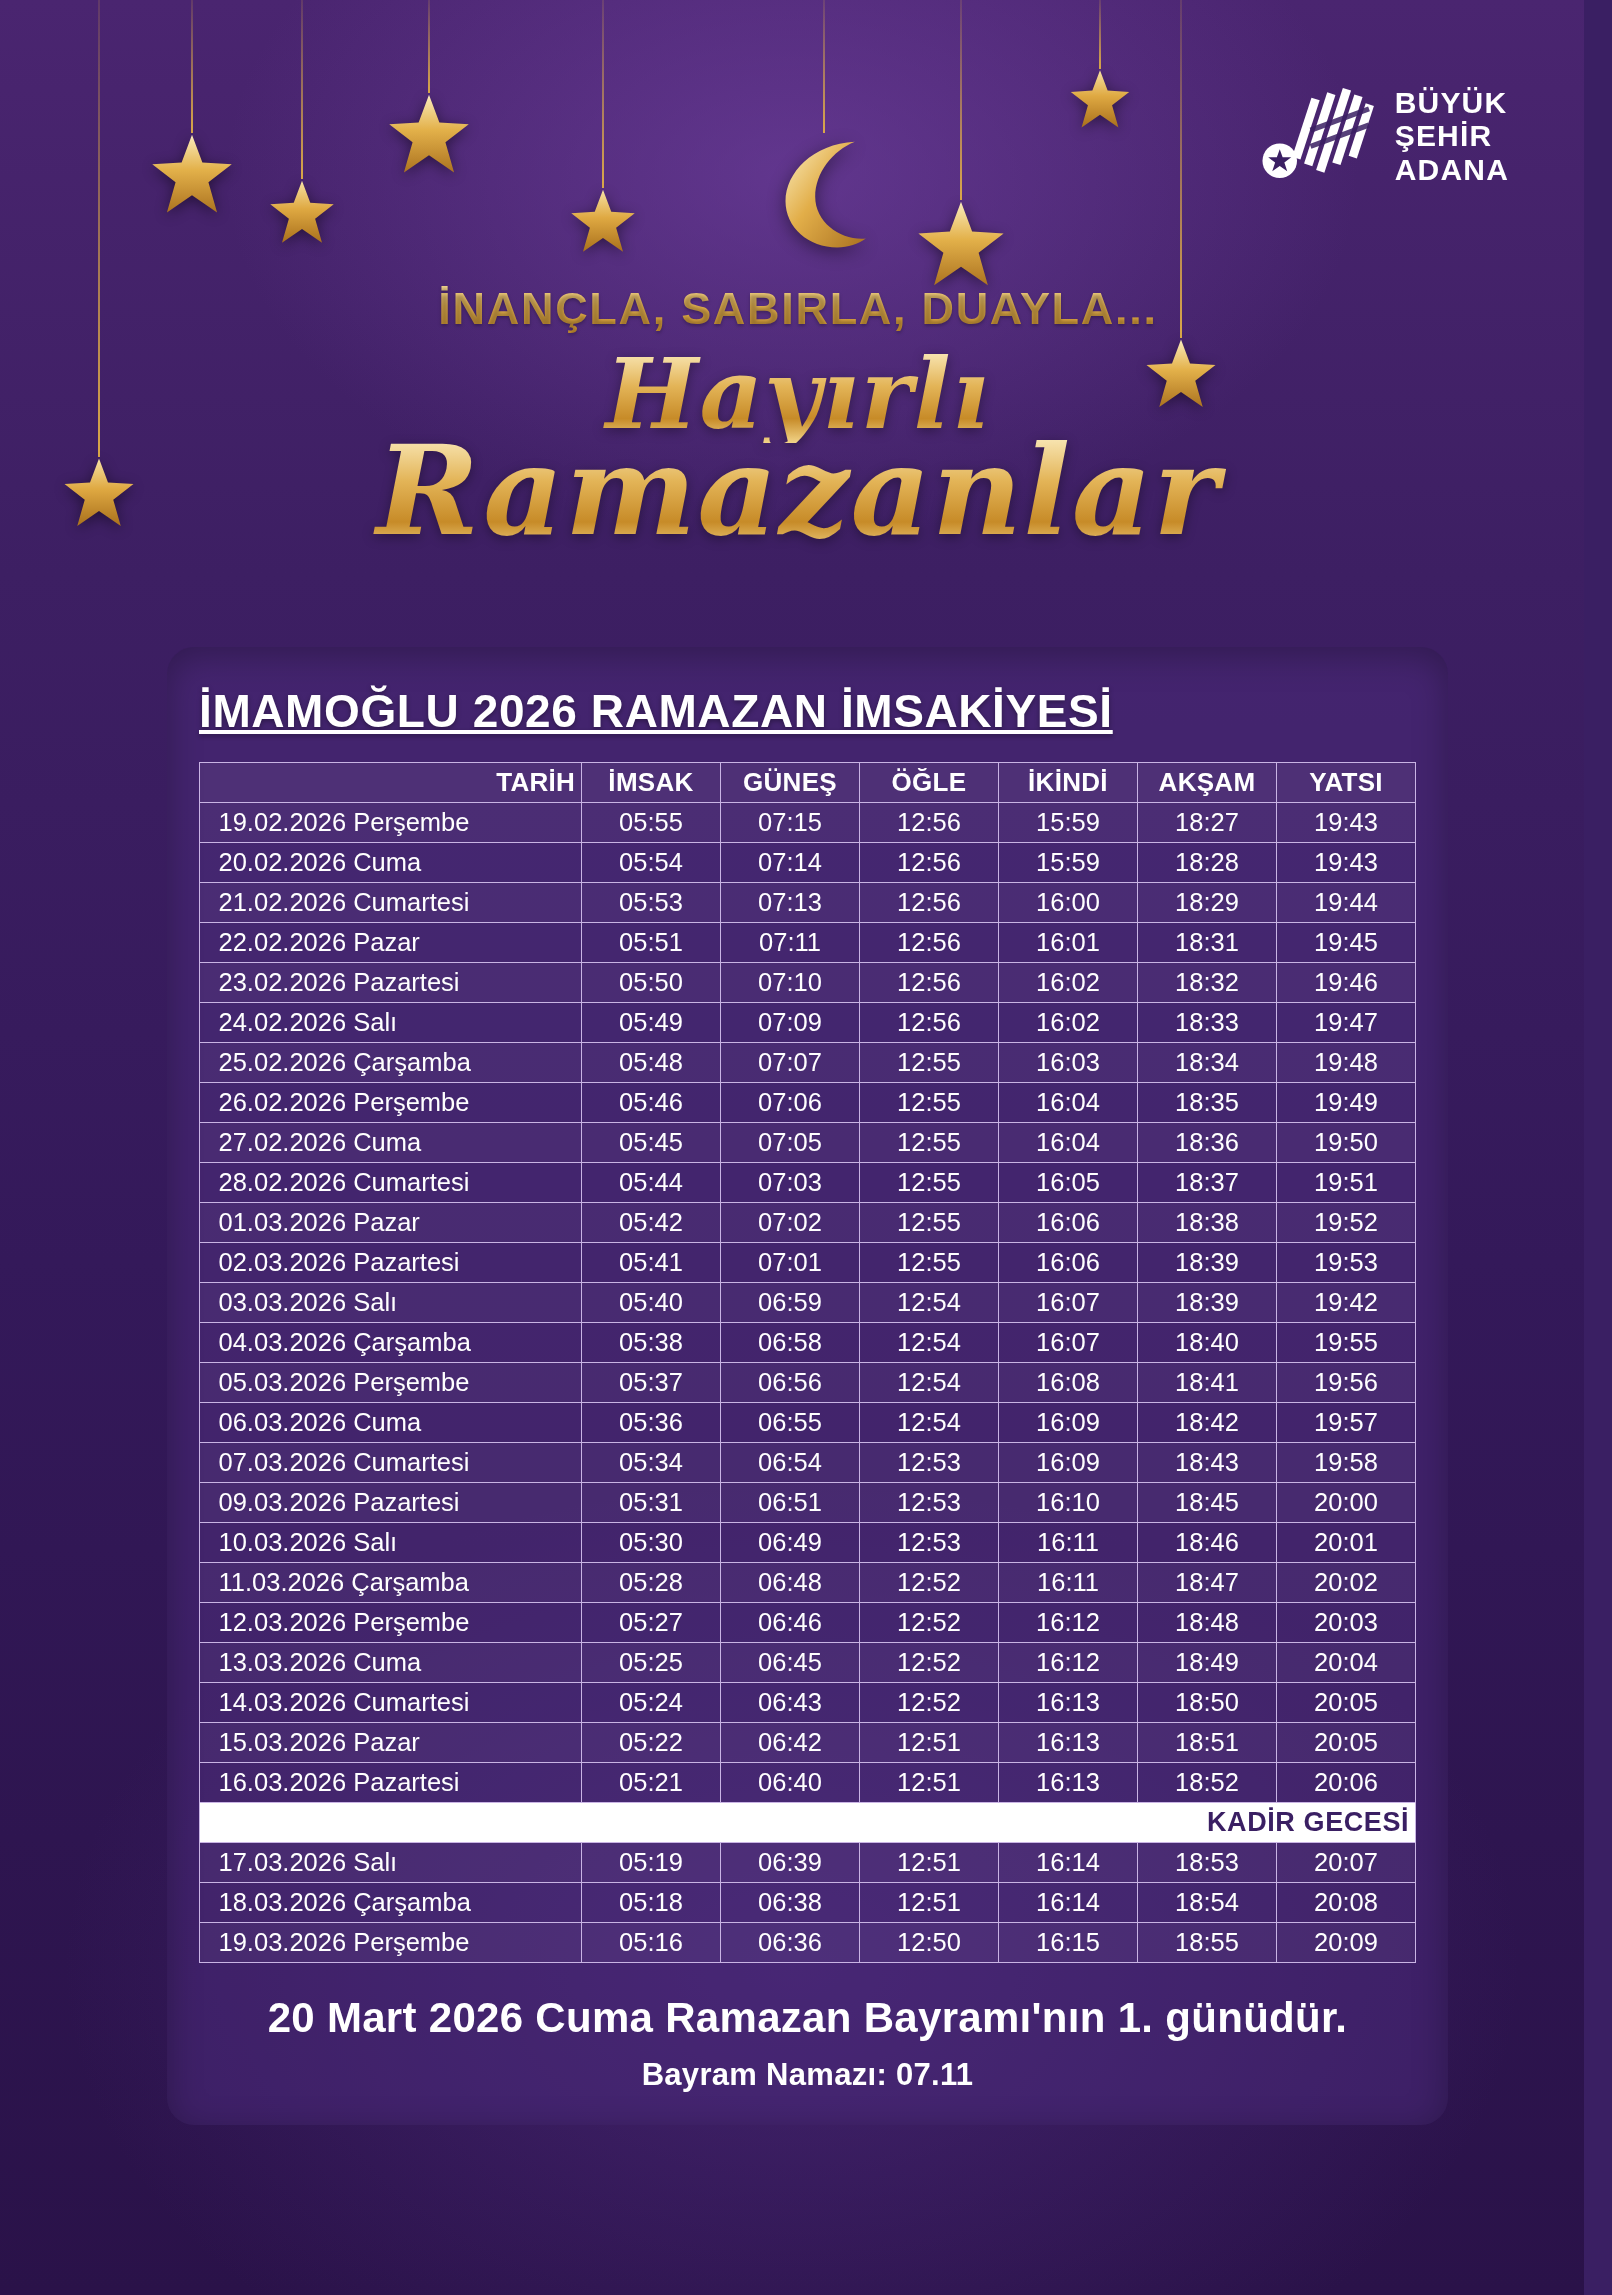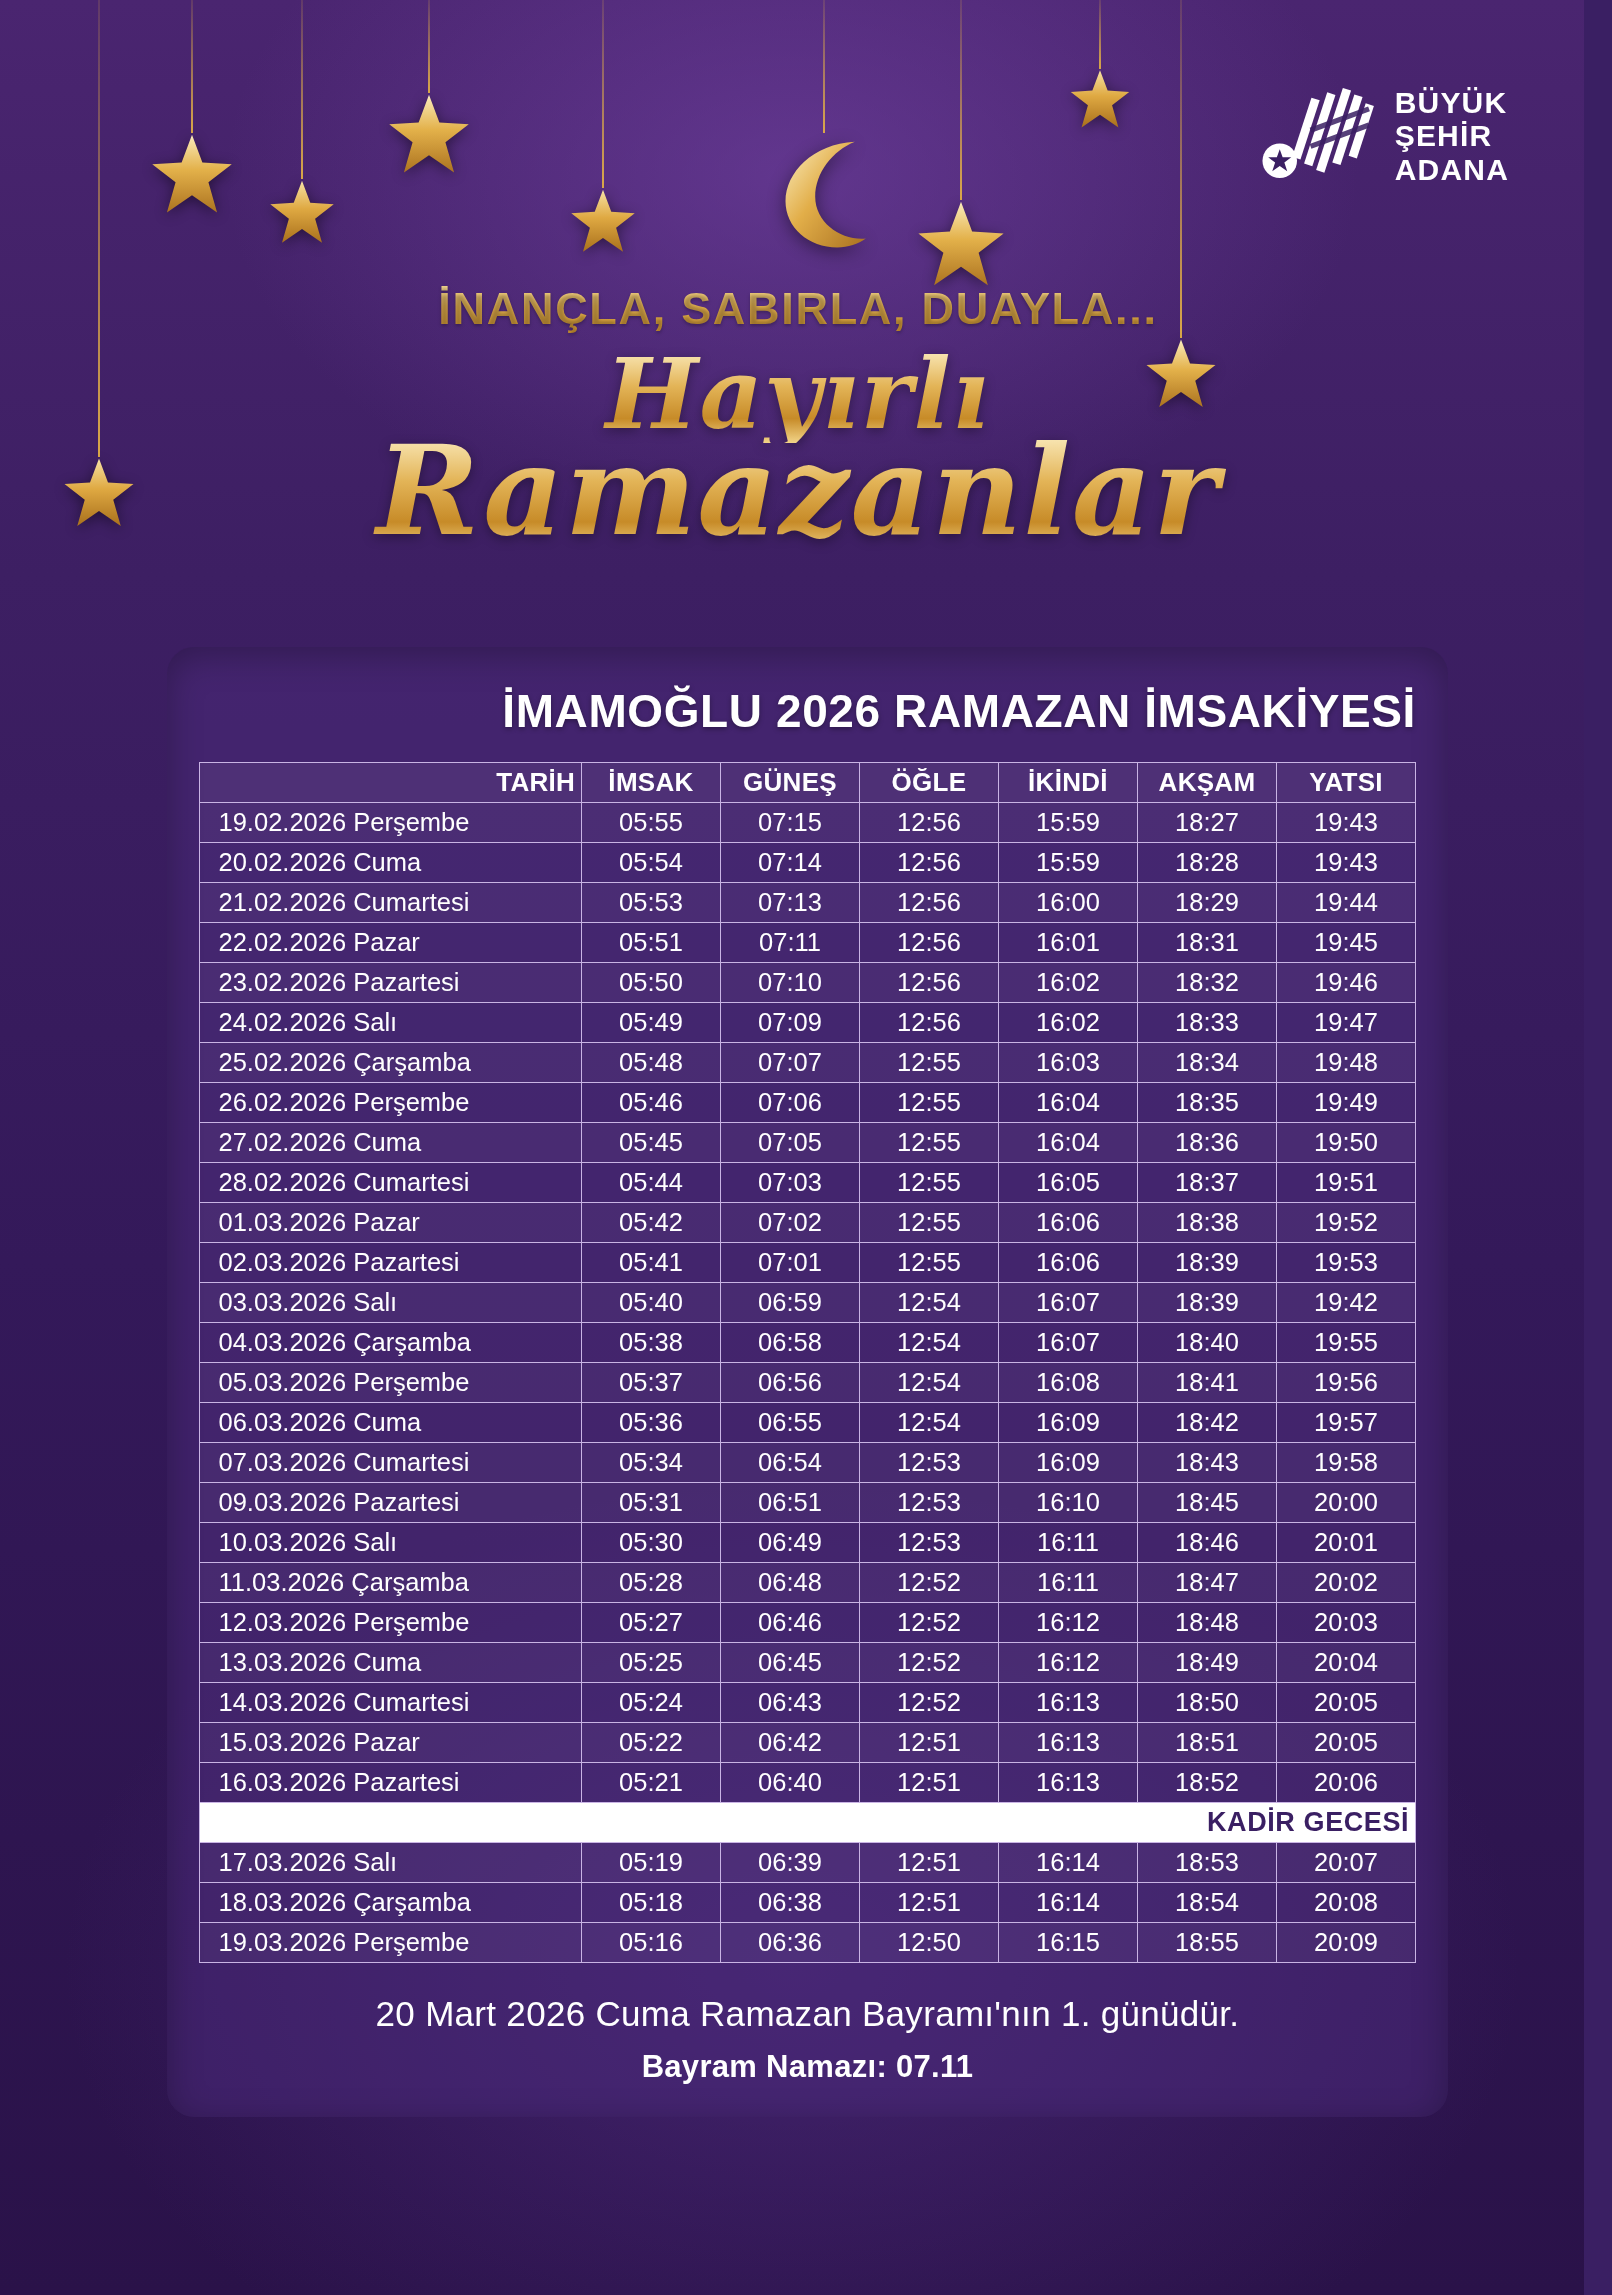--- a/index.html
+++ b/index.html
@@ -91,27 +91,28 @@
   .card {
     position: absolute;
     top: 647px; left: 167px;
     width: 1281px;
     background: rgba(74,42,122,0.55);
     border-radius: 27px;
     padding: 25.5px 32px 32px 32px;
     box-shadow: 0 8px 35px rgba(0,0,0,0.28) inset;
   }
   .card-title {
-    text-align: right;
+    text-align: left;
     color: #ffffff;
     font-weight: 800;
     font-size: 46px;
     letter-spacing: 0.6px;
     margin: 11.6px 0 24px 0;
     text-shadow: 0 2.3px 5.8px rgba(0,0,0,0.35);
+    text-decoration: underline;
   }
 
   table.imsakiye {
     width: 100%;
     border-collapse: collapse;
     table-layout: fixed;
     font-size: 25.5px;
     color: #ffffff;
   }
   table.imsakiye th,
@@ -141,21 +142,21 @@
     font-size: 27px;
     letter-spacing: 0.6px;
     text-align: right;
   }
 
   .footer {
     margin-top: 31px;
     text-align: center;
     color: #ffffff;
   }
-  .footer .line1 { font-size: 35px; font-weight: 400; letter-spacing: 0.3px; }
+  .footer .line1 { font-size: 42px; font-weight: 700; letter-spacing: 0.3px; }
   .footer .line2 { font-size: 31px; font-weight: 700; margin-top: 15px; letter-spacing: 0.3px; }
 
   .col-tarih { width: 382px; }
 </style>
 </head>
 <body>
 
 <div class="poster">
 
   <div class="hangers">

